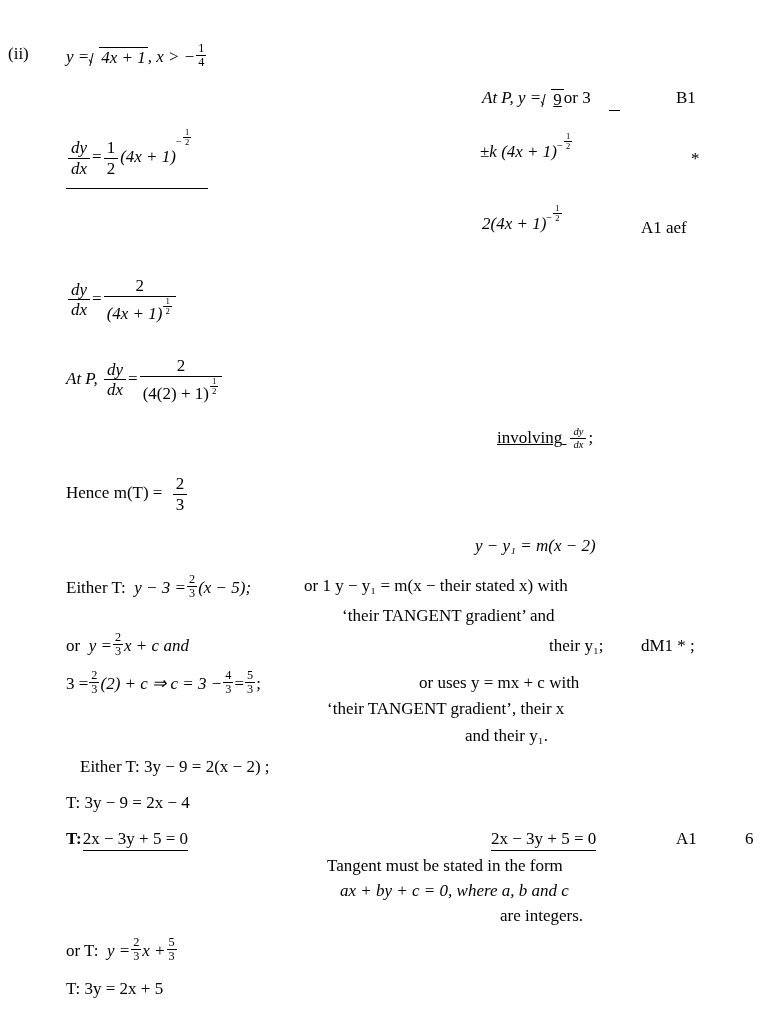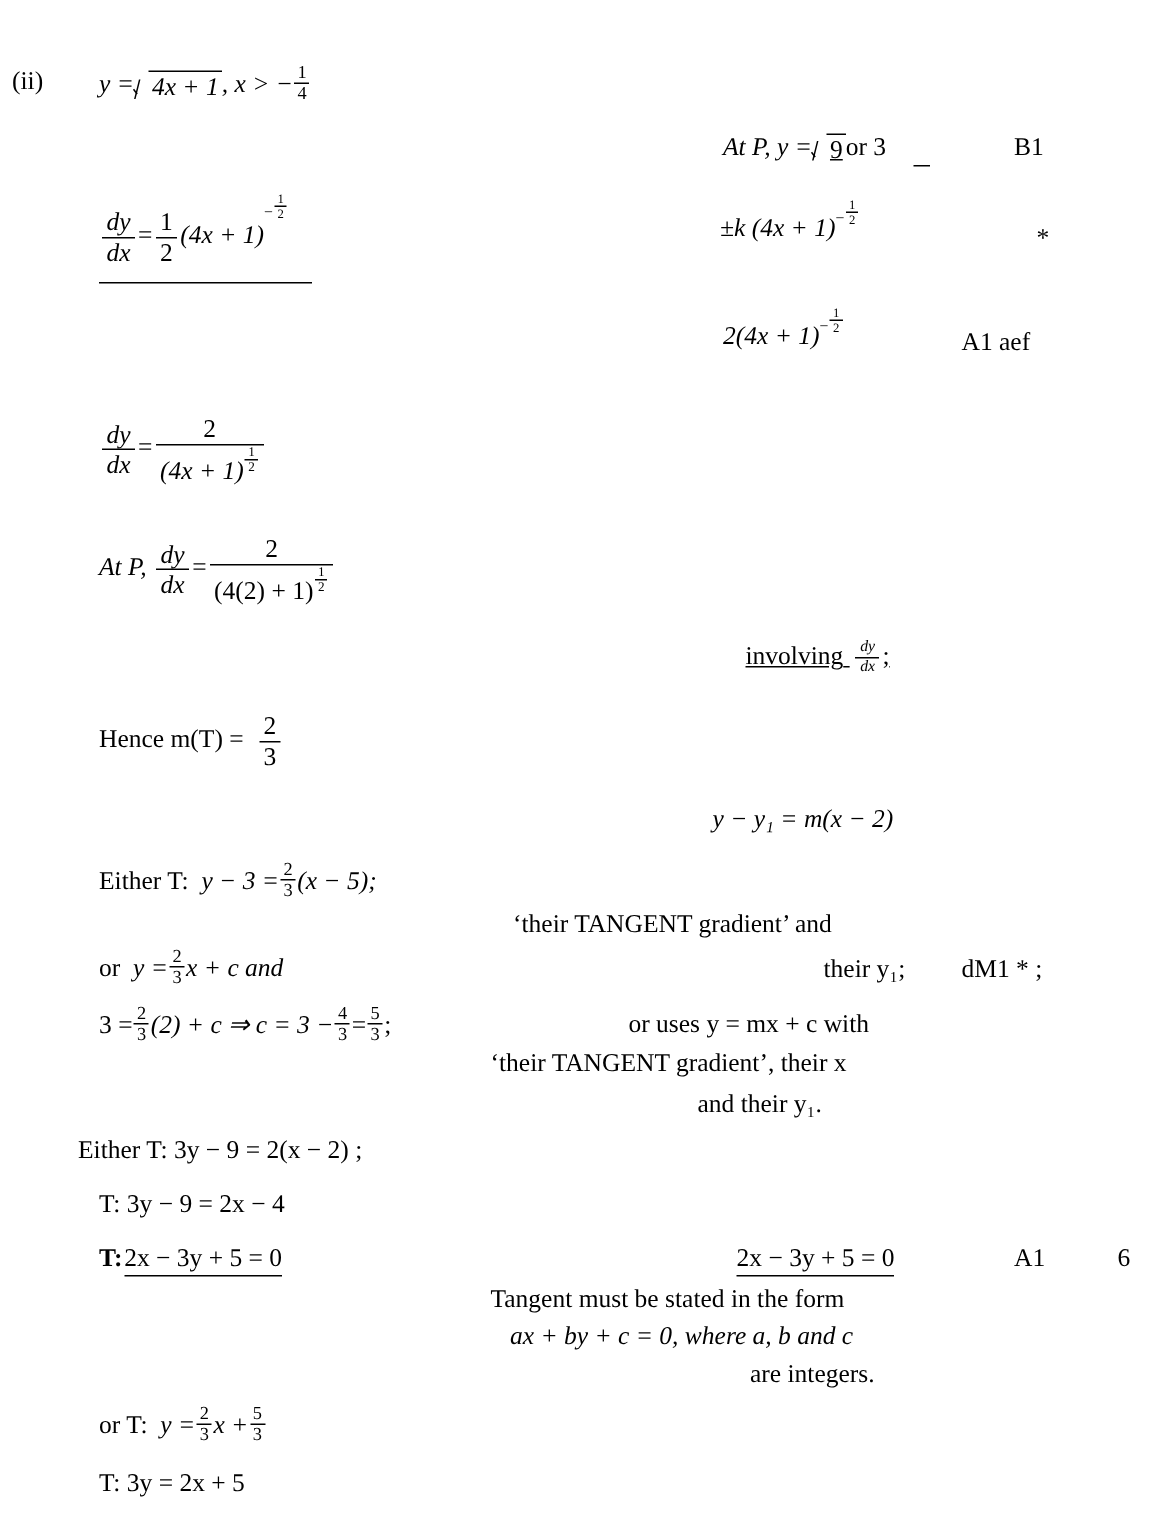--- a/index.html
+++ b/index.html
@@ -140,21 +140,21 @@
   </div>
 
   <div class="abs" style="left:66px; top:595px;">
     <span>or</span>&nbsp;&nbsp;<span class="it">y =</span><span class="sfrac"><span class="n">2</span><span class="d">3</span></span><span class="it">x + c  and</span>
   </div>
 
   <div class="abs" style="left:66px; top:633px;">
     <span>3 =</span><span class="sfrac"><span class="n">2</span><span class="d">3</span></span><span class="it">(2) + c ⇒ c = 3 −</span><span class="sfrac"><span class="n">4</span><span class="d">3</span></span><span>=</span><span class="sfrac"><span class="n">5</span><span class="d">3</span></span><span>;</span>
   </div>
 
-  <div class="abs" style="left:52px; top:721px;text-align:right;">Either T: 3y − 9 = 2(x − 2) ;</div>
+  <div class="abs" style="left:80px; top:721px;text-align:right;">Either T: 3y − 9 = 2(x − 2) ;</div>
   <div class="abs" style="left:66px; top:757px;">T: 3y − 9 = 2x − 4</div>
 
   <div class="abs" style="left:66px; top:793px;">
     <span class="bold" style="padding-right:1px;">T:</span><span class="underline-seg">2x − 3y + 5 = 0</span>
   </div>
 
   <div class="abs" style="left:66px; top:900px;">
     <span><span>or T:</span></span>&nbsp;&nbsp;<span class="it">y =</span><span class="sfrac"><span class="n">2</span><span class="d">3</span></span><span class="it">x +</span><span class="sfrac"><span class="n">5</span><span class="d">3</span></span>
   </div>
 
@@ -182,20 +182,21 @@
   <div class="abs" style="left:641px; top:182px;">A1 aef</div>
 
 
   <div class="abs" style="left:497px; top:390px;text-decoration:underline;">
     <span>involving</span>
     <span class="frac" style="font-size:0.62em; margin-left:4px;"><span class="num it">dy</span><span class="den it">dx</span></span><span>;</span>
   </div>
 
   <div class="abs it" style="left:475px; top:500px;">y − y₁ = m(x − 2)</div>
 
+  <div class="abs" style="left:304px; top:540px;">or 1 y − y₁ = m(x − their stated x) with</div>
   <div class="abs" style="left:342px; top:570px;">‘their TANGENT gradient’ and</div>
   <div class="abs" style="left:549px; top:600px;">their y₁;</div>
   <div class="abs" style="left:641px; top:600px;">dM1 * ;</div>
 
   <div class="abs" style="left:419px; top:637px;">or uses y = mx + c with</div>
   <div class="abs" style="left:327px; top:663px;">‘their TANGENT gradient’, their x</div>
   <div class="abs" style="left:465px; top:690px;">and their y₁.</div>
 
   <div class="abs" style="left:491px; top:793px;">
     <span class="underline-seg">2x − 3y + 5 = 0</span>

